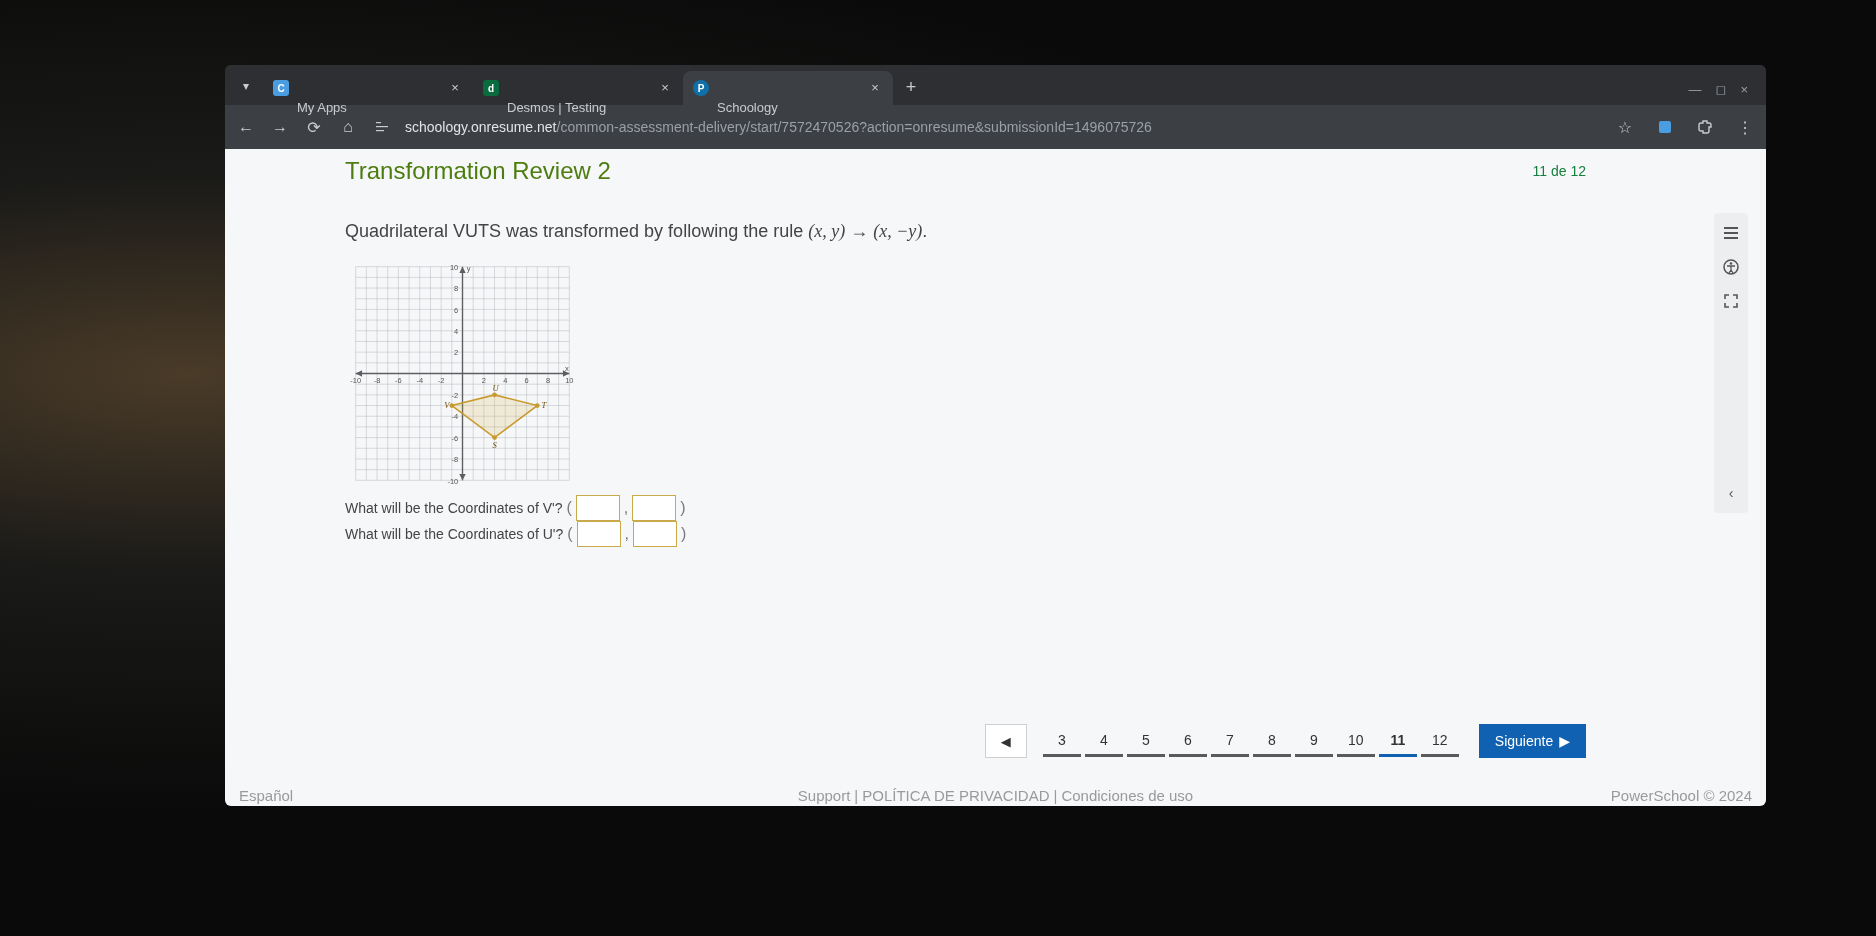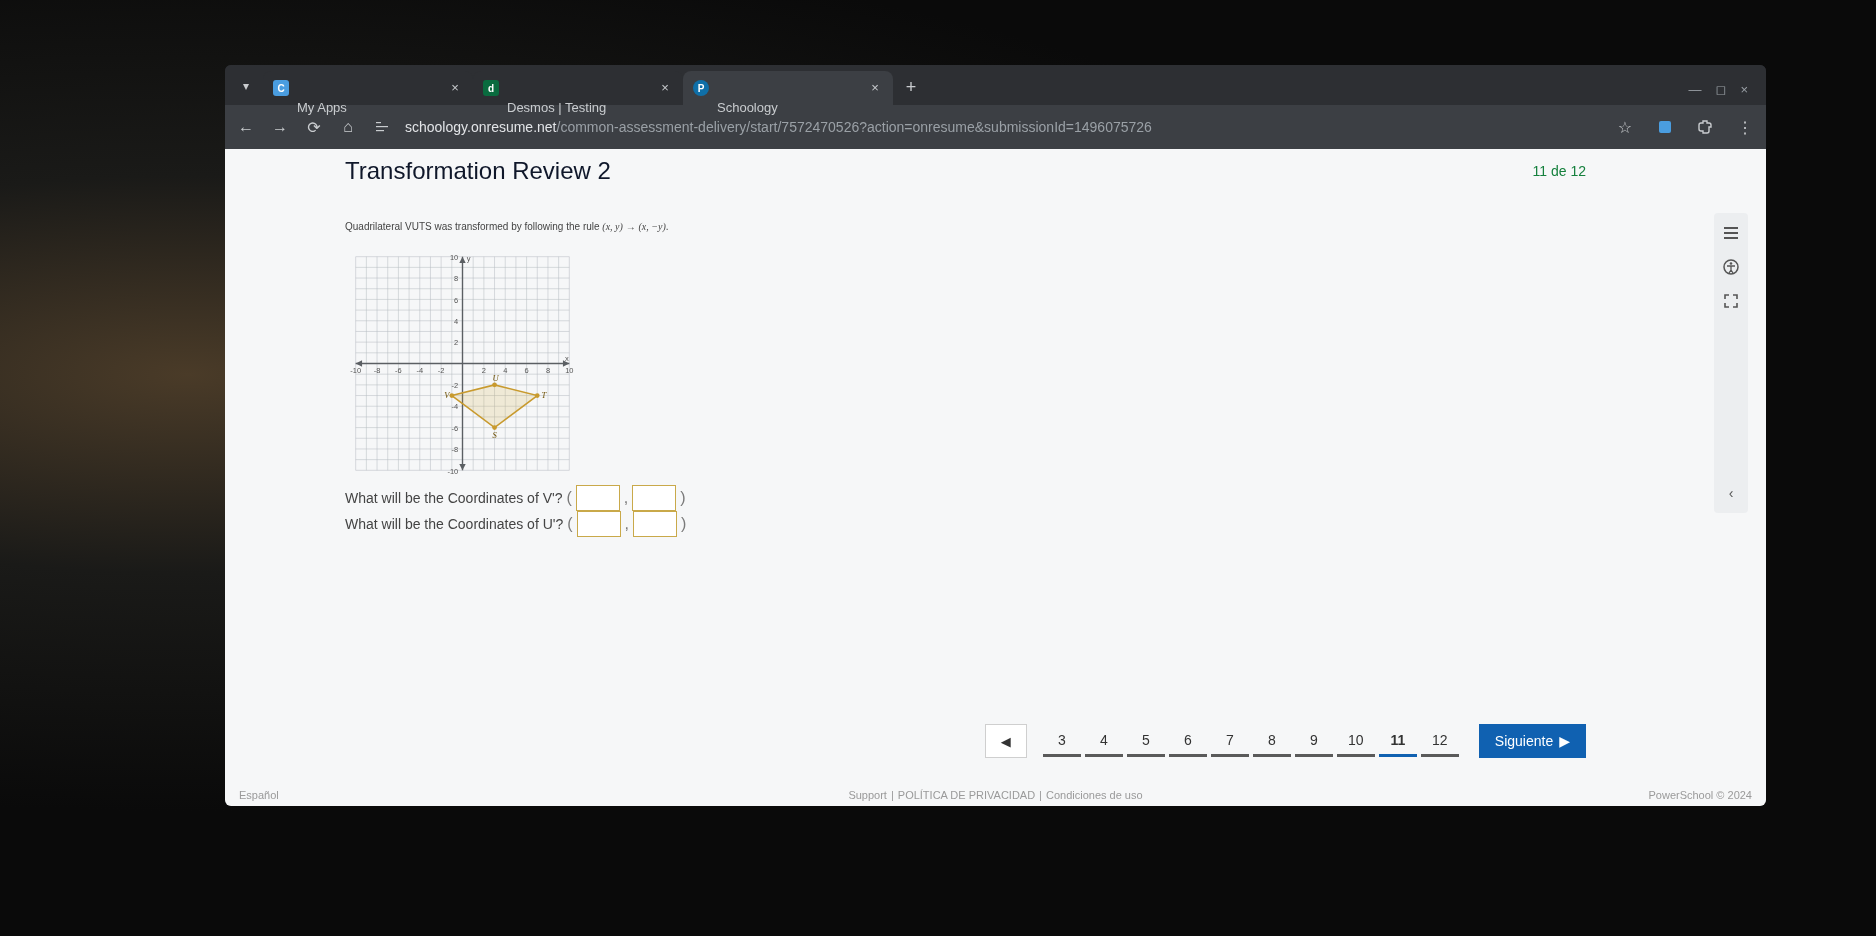--- a/index.html
+++ b/index.html
@@ -25,24 +25,24 @@
 .nav-btn { width:22px; height:22px; display:flex; align-items:center; justify-content:center; font-size:16px; }
 .url-chip { width:22px; height:22px; display:flex; align-items:center; justify-content:center; font-size:13px; }
 .url { flex:1; font-size:14px; color:#e2e4e7; overflow:hidden; white-space:nowrap; }
 .url .path { color:#9aa0a6; }
 .nav-right { display:flex; gap:18px; align-items:center; }
 
 
 .page { position:absolute; left:0; right:0; top:84px; bottom:0; background:#f6f7f8; }
 .content { position:absolute; left:120px; right:180px; top:0; bottom:100px; }
 .hdr { display:flex; justify-content:space-between; align-items:flex-start; padding:8px 0 18px; }
-.hdr h1 { font-size:24px; font-weight:400; color:#0f172a; }
+.hdr h1 { font-size:24px; font-weight:400; color:#4d7c0f; }
 .counter { font-size:14px; color:#15803d; margin-top:6px; }
 
-.question { margin-top:18px; font-size:10px; color:#444; }
+.question { margin-top:18px; font-size:18px; color:#444; }
 .question .mi { font-style:italic; font-family:'Times New Roman',serif; }
 
 
 .graph-wrap { margin-top:14px; }
 svg.graph { width:235px; height:235px; }
 .gridline { stroke:#b8bdc2; stroke-width:0.5; }
 .axis { stroke:#5b5f63; stroke-width:1.3; }
 .ticklbl { font-size:7px; fill:#555; font-family:Arial; }
 .quad { stroke:#c89a2e; stroke-width:1.5; fill:rgba(210,170,60,0.18); }
 .vertex { fill:#c89a2e; }
@@ -59,21 +59,21 @@
 .pg-num { width:38px; height:32px; display:flex; align-items:center; justify-content:center; font-size:14px; color:#333; border-bottom:3px solid #5a5a5a; margin:0 2px; }
 .pg-num.current { border-bottom-color:#1061b1; font-weight:bold; }
 .pg-next { height:34px; padding:0 16px; background:#1061b1; color:#fff; display:flex; align-items:center; gap:6px; font-size:14px; margin-left:18px;text-align:center; }
 
 
 .sidecol { position:absolute; right:18px; top:64px; width:34px; background:#eceef0; border-radius:4px; display:flex; flex-direction:column; align-items:center; gap:14px; padding:10px 0; height:300px; }
 .side-icon { width:20px; height:20px; color:#555; display:flex; align-items:center; justify-content:center; font-size:14px; }
 .side-collapse { margin-top:auto; }
 
 
-.footer { position:absolute; left:0; right:0; bottom:0; height:22px; display:flex; align-items:center; padding:0 14px; font-size:11px; color:#9a9a9a; }
+.footer { position:absolute; left:0; right:0; bottom:0; height:22px; display:flex; align-items:center; padding:0 14px; font-size:15px; color:#9a9a9a; }
 .footer .links { position:absolute; left:50%; transform:translateX(-50%); display:flex; gap:4px; }
 .footer .right { margin-left:auto; }
 </style>
 </head>
 <body>
 
 <div class="laptop-frame">
  <div class="screen">
 
   <div class="tabbar">

